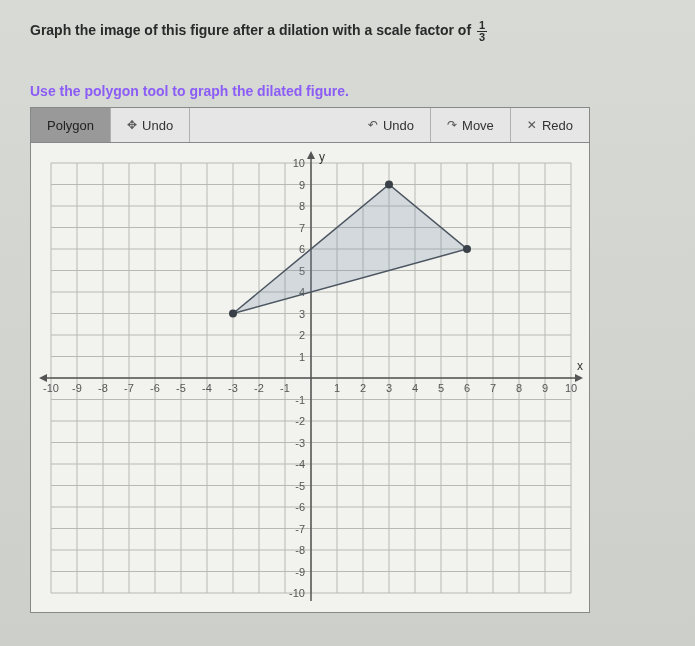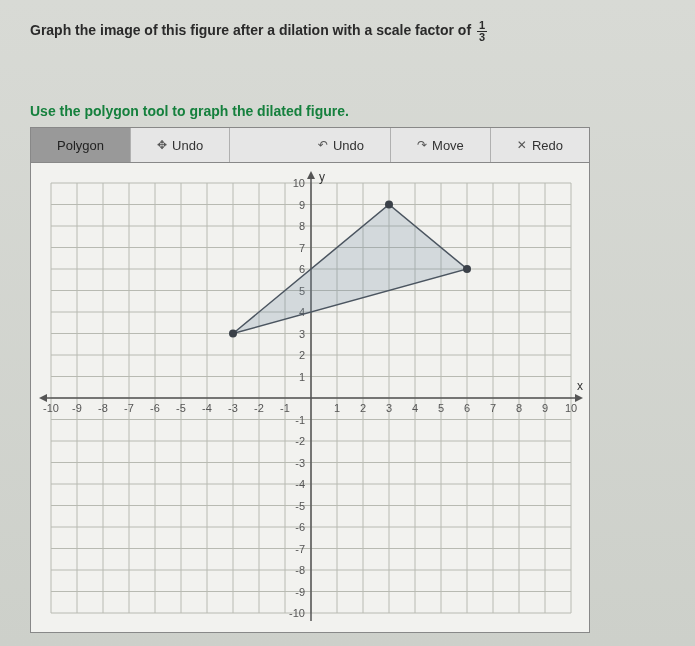--- a/index.html
+++ b/index.html
@@ -8,53 +8,53 @@
       height: 646px;
       background: linear-gradient(180deg, #d8dad5 0%, #cdd0ca 100%);
       font-family: Arial, sans-serif;
       padding: 20px 30px;
       position: relative;
     }
     .question {
       font-size: 14px;
       font-weight: bold;
       color: #2a2a2a;
-      margin-bottom: 60px;
+      margin-bottom: 40px;
     }
     .question .frac {
       display: inline-block;
       vertical-align: middle;
       font-size: 11px;
       text-align: center;
       line-height: 1;
       margin: 0 2px;
     }
     .question .frac .num { display:block; border-bottom:1px solid #2a2a2a; padding:0 2px;}
     .question .frac .den { display:block; padding:0 2px;}
     .instruction {
       font-size: 14px;
       font-weight: bold;
-      color: #15803d;
+      color: #8b5cf6;
       margin-bottom: 8px;
     }
     .toolbar {
       display: flex;
       align-items: center;
       height: 36px;
       border: 1px solid #888;
       background: #e6e6e6;
       width: 560px;
     }
     .toolbar .btn {
       height: 100%;
       display:flex;
       align-items:center;
       justify-content:flex-start;
       gap:5px;
-      padding: 0 26px;
+      padding: 0 16px;
       font-size: 13px;
       color: #333;
       border-right: 1px solid #b0b0b0;
       cursor: pointer;
     }
     .toolbar .btn.selected {
       background: #999;
       color: #222;
       font-weight: 500;
     }

